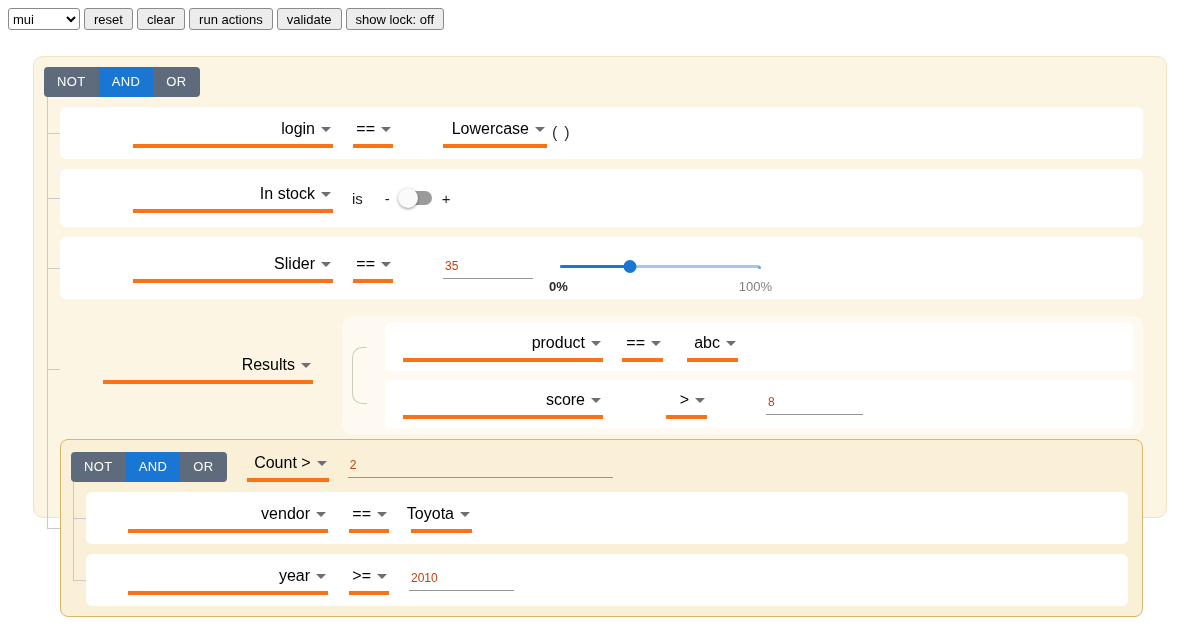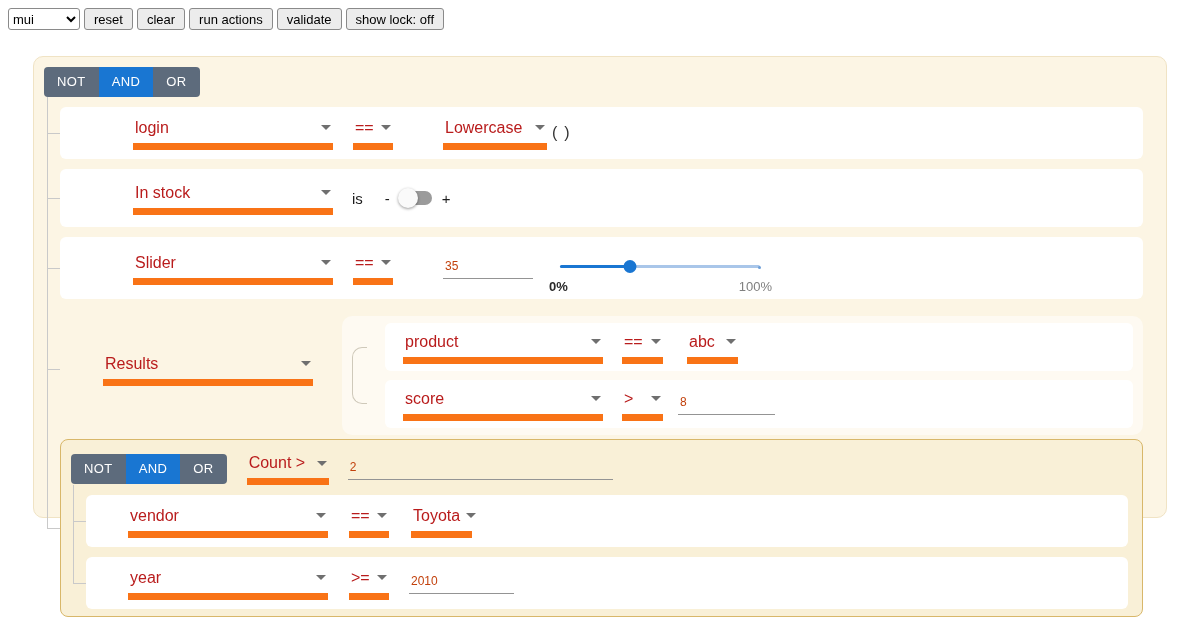--- a/index.html
+++ b/index.html
@@ -27,22 +27,22 @@
   .child { position:relative; margin-top:10px; }
   .child::before { content:""; position:absolute; left:-13px; width:13px; top:50%; border-top:1px solid #c9c9c9; }
   .child::after  { content:""; position:absolute; left:-13px; top:-10px; height:calc(100% + 10px); border-left:1px solid #c9c9c9; }
   .child:last-child::after { height:calc(50% + 10px); }
 
   .rule { background:#fff; border-radius:6px; height:52px; display:flex; align-items:center; padding-left:73px; }
   .rule.h58 { height:58px; }
   .rule.h62 { height:62px; }
 
   
-  .msel { display:inline-flex; align-items:center; justify-content:space-between;
-    border-bottom:7px solid #f97316; padding:2px 2px 6px 2px; font-size:16px; color:#b91c1c;
+  .msel { display:inline-flex; align-items:center; justify-content:flex-end;
+    border-bottom:4px solid #f97316; padding:2px 2px 6px 2px; font-size:16px; color:#000000;
     cursor:pointer; flex-shrink:0; }
   .caret { width:0; height:0; border-left:5px solid transparent; border-right:5px solid transparent;
     border-top:5px solid #6f6f6f; margin-left:6px; flex-shrink:0; }
   .minput { font-family:"Liberation Sans",sans-serif; font-size:12px; color:#c2410c; background:transparent;
     border:none; border-bottom:1px solid #949494; padding:2px 2px 5px 2px; outline:none; flex-shrink:0; }
   .plain { font-size:15px; color:#1d1d1d; }
   .paren { font-size:16px; color:#333; }
 
   
   .mswitch { position:relative; width:36px; height:20px; display:inline-block; cursor:pointer; }
@@ -62,21 +62,21 @@
   .lbl-min { font-weight:bold; color:#2b2b2b; }
   .lbl-max { color:#808080; }
 
   
   .rgroup { display:flex; align-items:center; height:120px; }
   .rg-children { flex:1; margin-left:29px; position:relative; background:rgba(255,255,255,0.5);
     border-radius:10px; padding:7px 10px 7px 43px;margin-top:13px; }
   .rg-children::before { content:""; position:absolute; left:10px; top:31px; bottom:31px; width:14px;
     border:1px solid #cfc9ba; border-right:none; border-radius:10px 0 0 10px; }
   .rg-row { height:48px; background:#fff; border-radius:6px; display:flex; align-items:center; padding-left:18px; }
-  .rg-row + .rg-row { margin-top:9px; }
+  .rg-row + .rg-row { margin-top:9px;gap:44px; }
 
   
   .group-nested { background:#f9f0d7; border:1px solid #d8b76a; border-radius:8px;
     padding:12px 14px 12px 10px; height:178px; }
   .gn-header { display:flex; align-items:center; }
   .gn-children { margin-left:15px; }
   .gn-children .rule { padding-left:42px; }
 </style>
 </head>
 <body>

